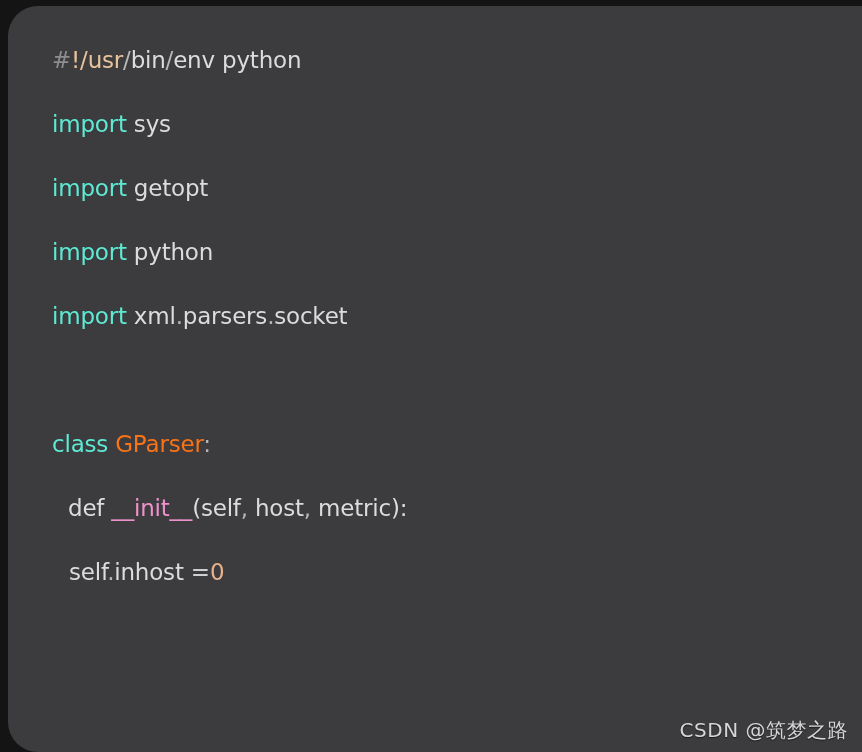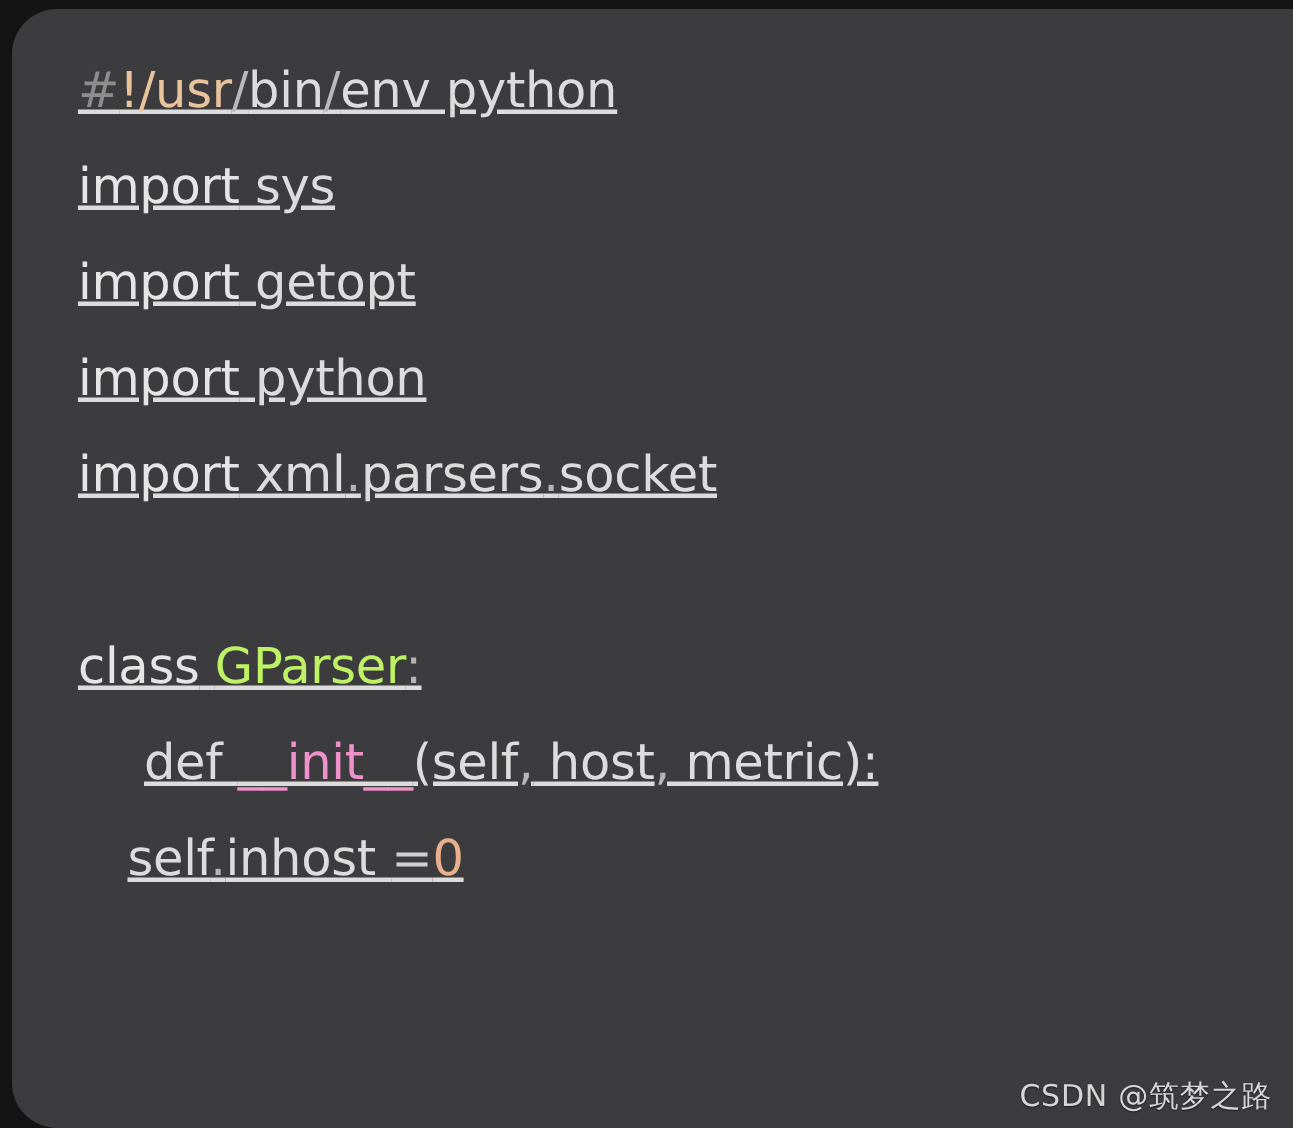--- a/index.html
+++ b/index.html
@@ -42,41 +42,40 @@
     right: 0;
     bottom: 0;
     padding: 22px 0 0 0;
     box-sizing: border-box;
   }
 
   .code-line {
     height: 64px;
     line-height: 64px;
     font-family: "DejaVu Sans", "Liberation Sans", sans-serif;
-    font-size: 33px;
+    font-size: 23px;
     letter-spacing: -0.2px;
     white-space: pre;
     color: #dcdcdc;
-    text-decoration: underline;
   }
 
   .code-line .tok { white-space: pre; }
 
   
   .ind-0 { padding-left: 44px; }
-  .ind-1 { padding-left: 88px; }
-  .ind-2 { padding-left: 77px; }
+  .ind-1 { padding-left: 60px; }
+  .ind-2 { padding-left: 61px; }
 
   
   .t-comment   { color: #8d8d8d; }
   .t-path      { color: #e9c39c; }
   .t-plain     { color: #dcdcdc; }
   .t-dim       { color: #b9b9b9; }
-  .t-keyword   { color: #e5e5e5; }
-  .t-classname { color: #bef264; text-align: right; }
+  .t-keyword   { color: #5eead4; }
+  .t-classname { color: #f97316; text-align: right; }
   .t-func      { color: #ef92cb; }
   .t-number    { color: #e8b08c; }
   .t-punct     { color: #b5b5b5; }
   .t-op        { color: #cfcfcf; }
 
   .blank-line { height: 64px; }
 
   
   #watermark {
     position: absolute;

